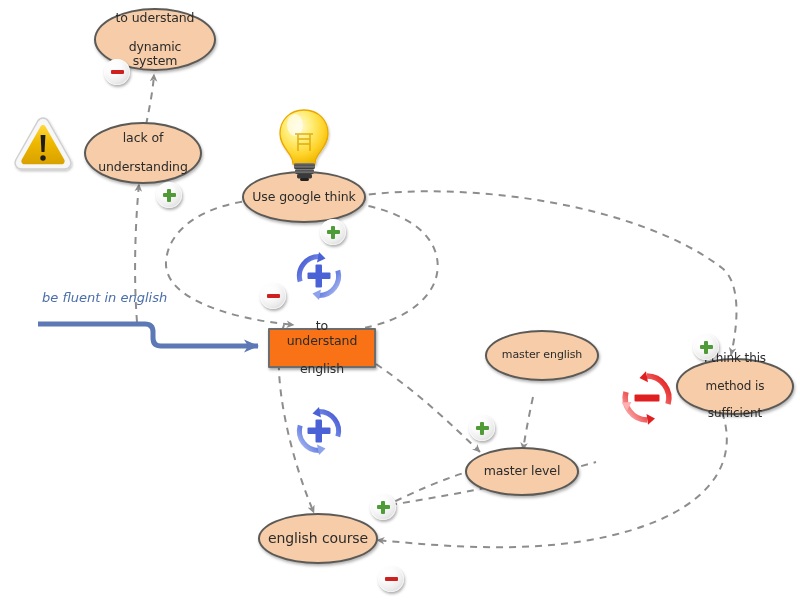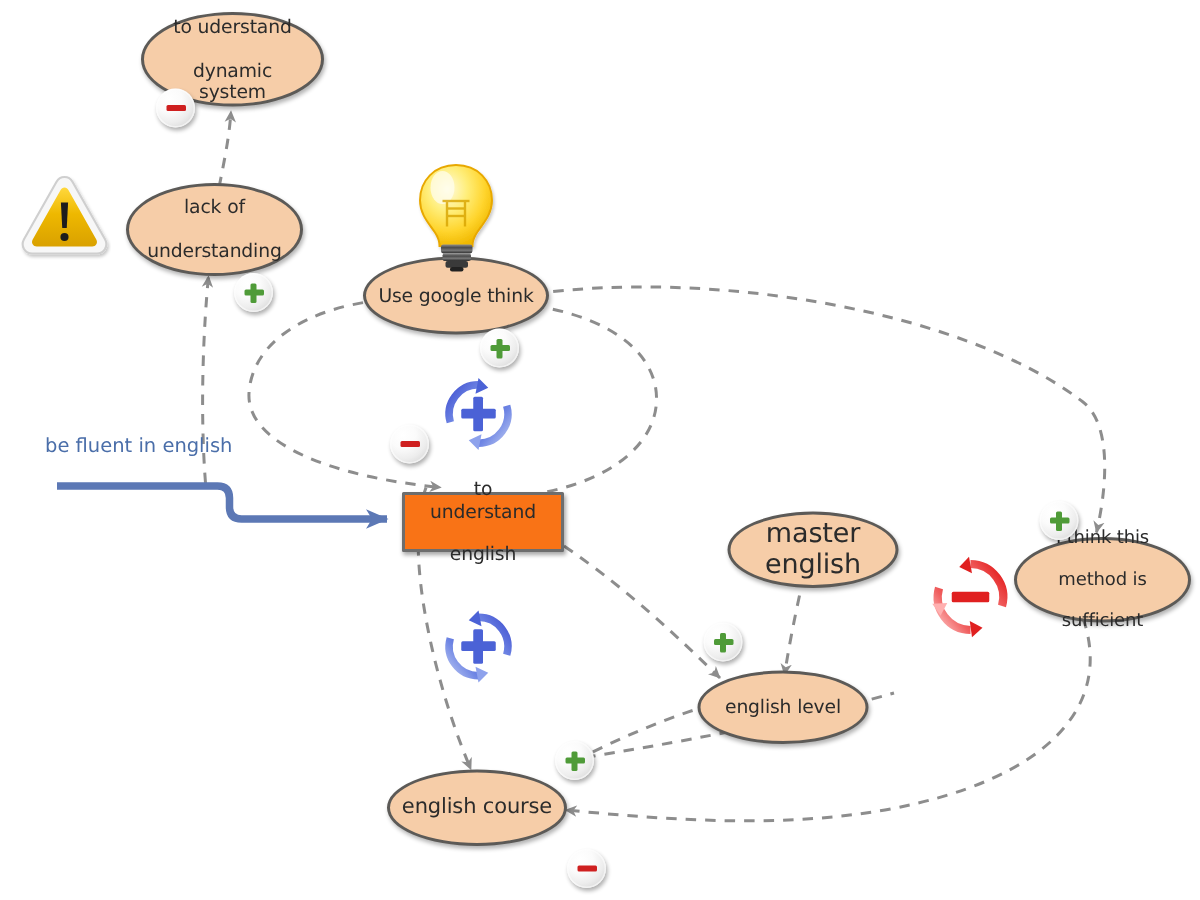--- a/index.html
+++ b/index.html
@@ -172,37 +172,37 @@
   </div>
 
   <div class="node ellipse" style="left:242px; top:171px; width:124px; height:52px; font-size:12.5px;">
     <span>Use google think</span>
   </div>
 
   <div class="node rect" style="left:268px; top:328px; width:108px; height:40px; font-size:12.5px;">
     <span><span>to understand</span><br><span>english</span></span>
   </div>
 
-  <div class="node ellipse" style="left:485px; top:341px; width:114px; height:51px; font-size:18px;justify-content:flex-end;">
+  <div class="node ellipse" style="left:485px; top:330px; width:114px; height:51px; font-size:11px;">
     <span>master english</span>
   </div>
 
   <div class="node ellipse" style="left:465px; top:447px; width:114px; height:49px; font-size:12.5px;">
-    <span>english level</span>
+    <span>master level</span>
   </div>
 
   <div class="node ellipse" style="left:676px; top:358px; width:118px; height:57px; font-size:12px;">
     <span><span>I think this</span><br><span>method is</span><br><span>sufficient</span></span>
   </div>
 
   <div class="node ellipse" style="left:258px; top:513px; width:120px; height:51px; font-size:14px;">
     <span>english course</span>
   </div>
 
-  <div class="free-label" style="left:30px; top:290px;">be fluent in english</div>
+  <div class="free-label" style="left:42px; top:290px;font-style:italic;">be fluent in english</div>
 
   <div class="badge minus" style="left:104px; top:59px;">
     <i class="bar-h"></i>
   </div>
 
   <div class="badge plus" style="left:156px; top:182px;">
     <i class="bar-h"></i>
     <i class="bar-v"></i>
   </div>
 

